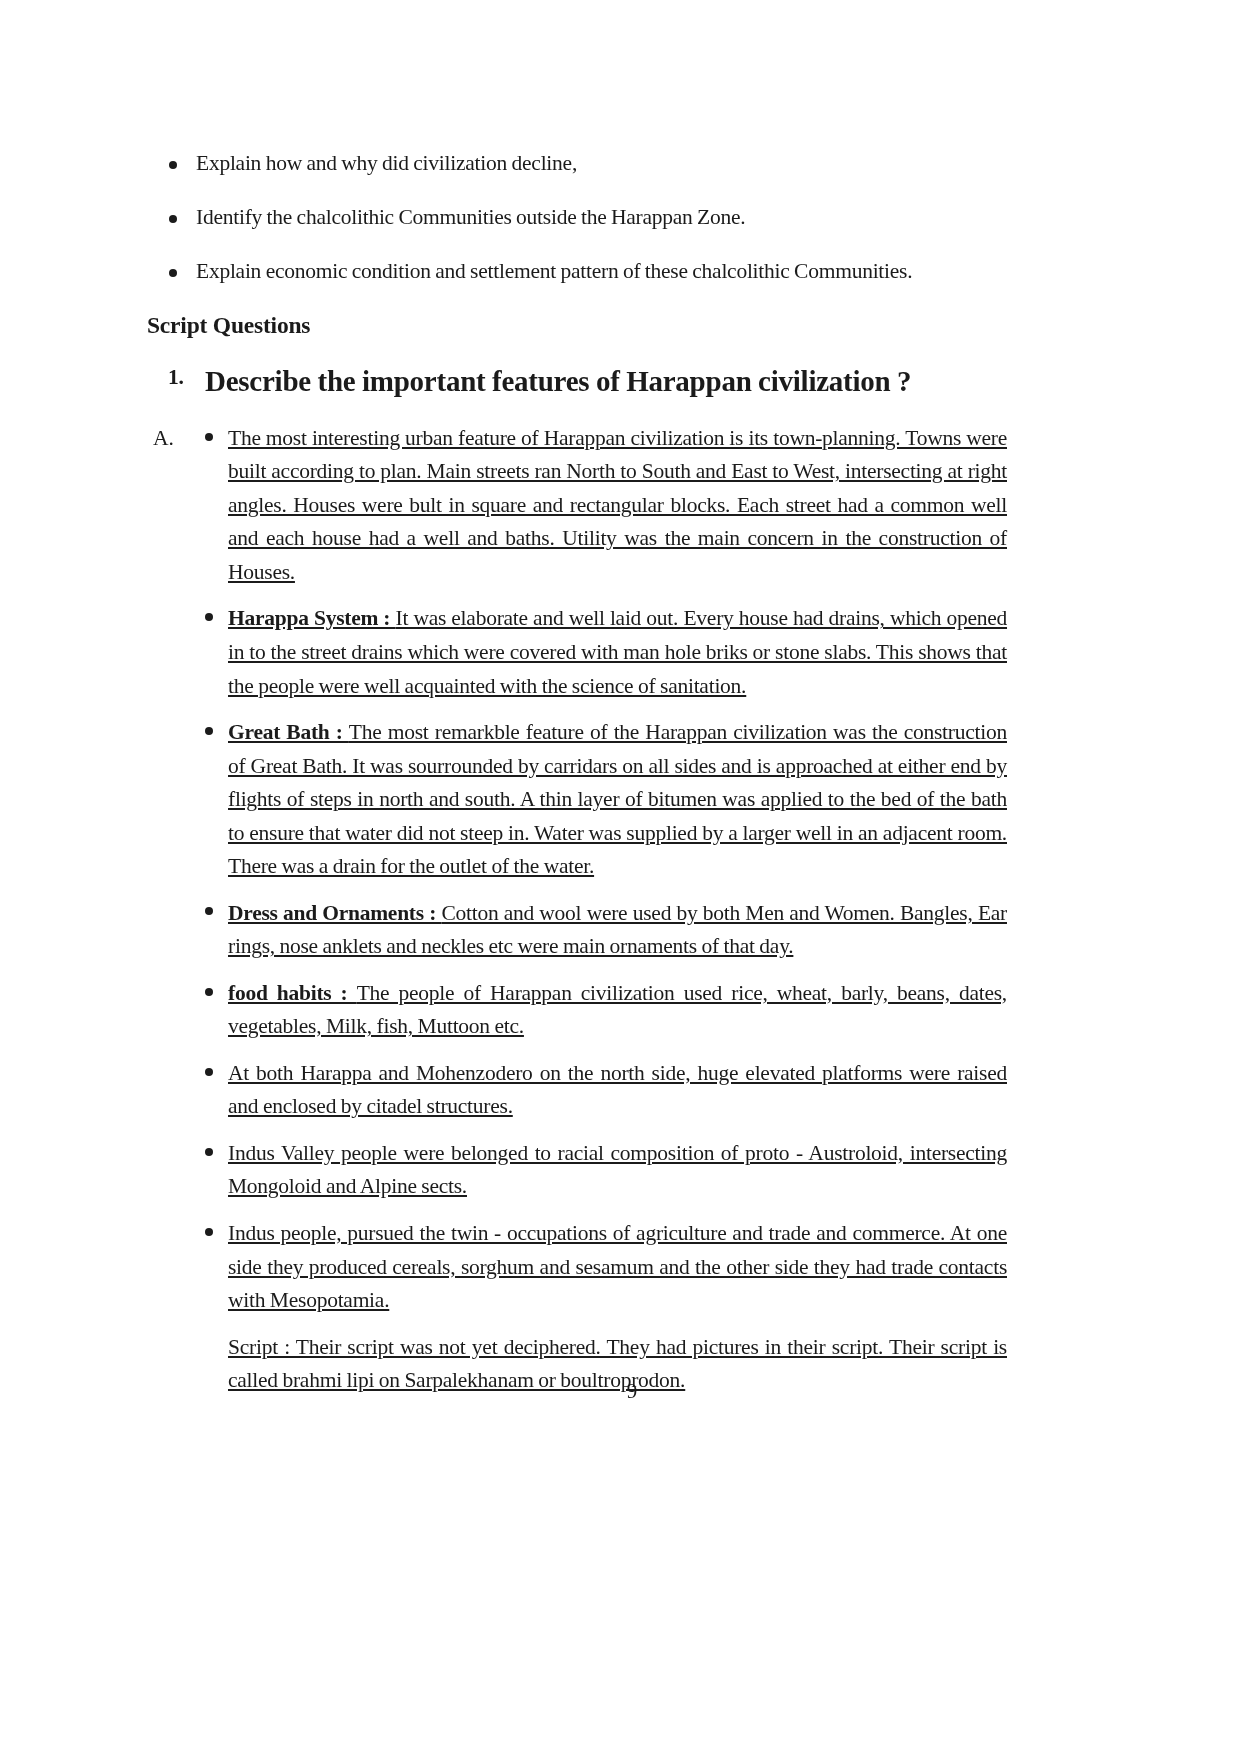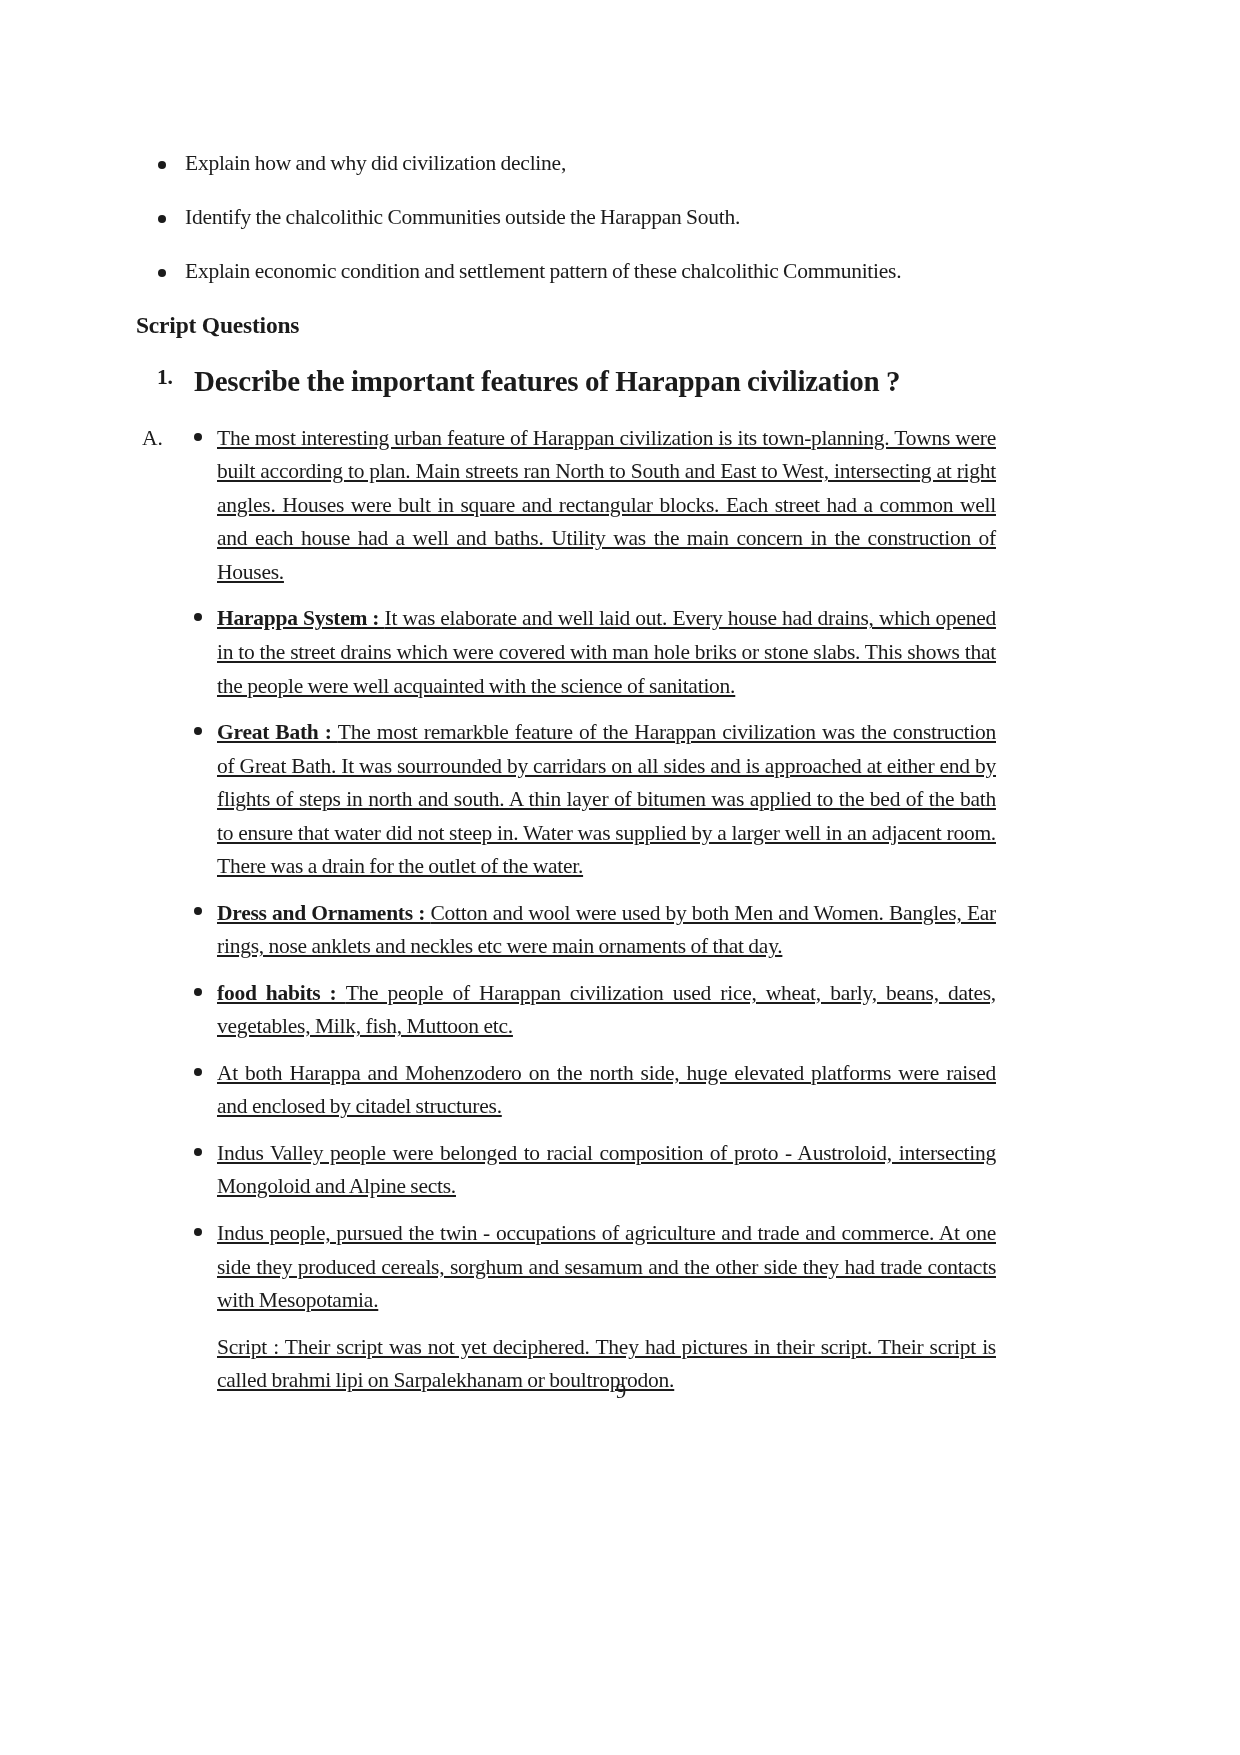--- a/index.html
+++ b/index.html
@@ -10,21 +10,21 @@
   body {
     width: 1240px;
     height: 1755px;
     font-family: "Liberation Serif", "DejaVu Serif", serif;
     color: #1b1b1b;
     position: relative;
     overflow: hidden;
   }
   .page {
     position: absolute;
-    left: 1px;
+    left: 12px;
     top: 0;
     width: 1044px;
     height: 1755px;
     box-sizing: border-box;
     padding: 4px;
   }
   .content {
     position: absolute;
     left: 135px;
     top: 150px;
@@ -145,21 +145,21 @@
 
   <div class="content">
 
     <ul class="intro-list">
       <li class="intro-item">
         <span class="bullet"></span>
         <span>Explain how and why did civilization decline,</span>
       </li>
       <li class="intro-item">
         <span class="bullet"></span>
-        <span>Identify the chalcolithic Communities outside the Harappan South.</span>
+        <span>Identify the chalcolithic Communities outside the Harappan Zone.</span>
       </li>
       <li class="intro-item">
         <span class="bullet"></span>
         <span>Explain economic condition and settlement pattern of these chalcolithic Communities.</span>
       </li>
     </ul>
 
     <div class="section-heading">Script Questions</div>
 
     <div class="question-row">

